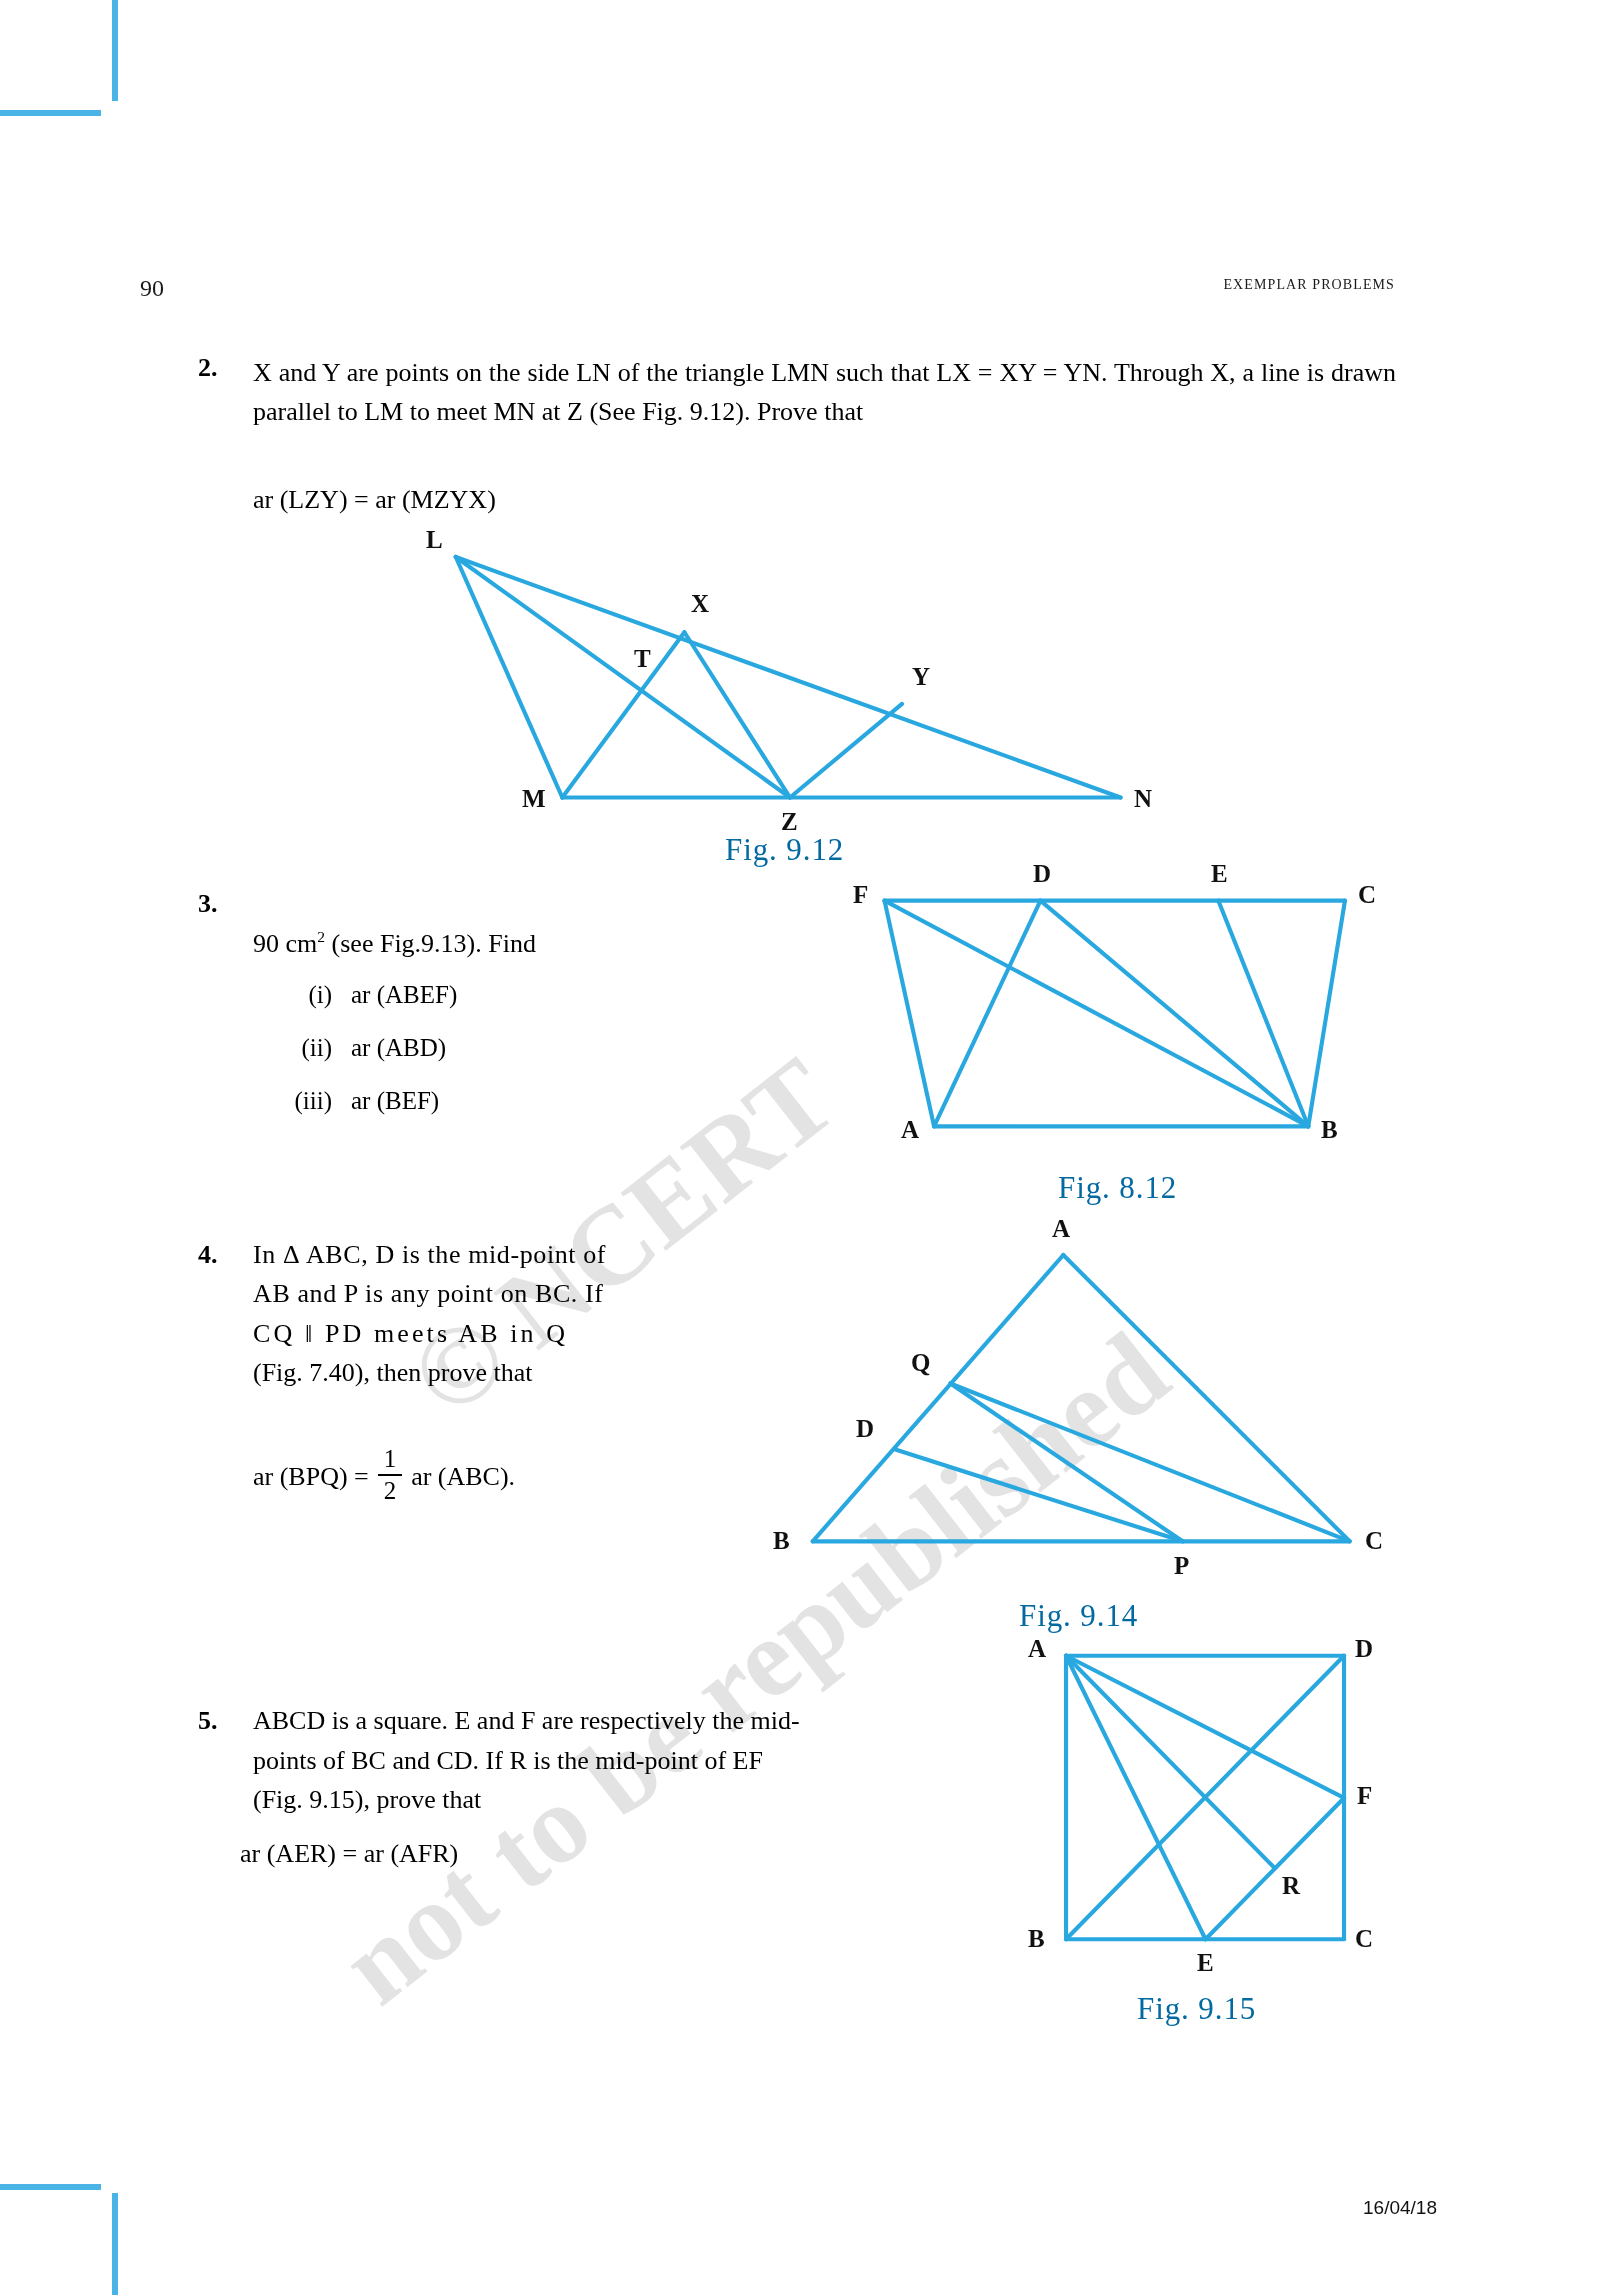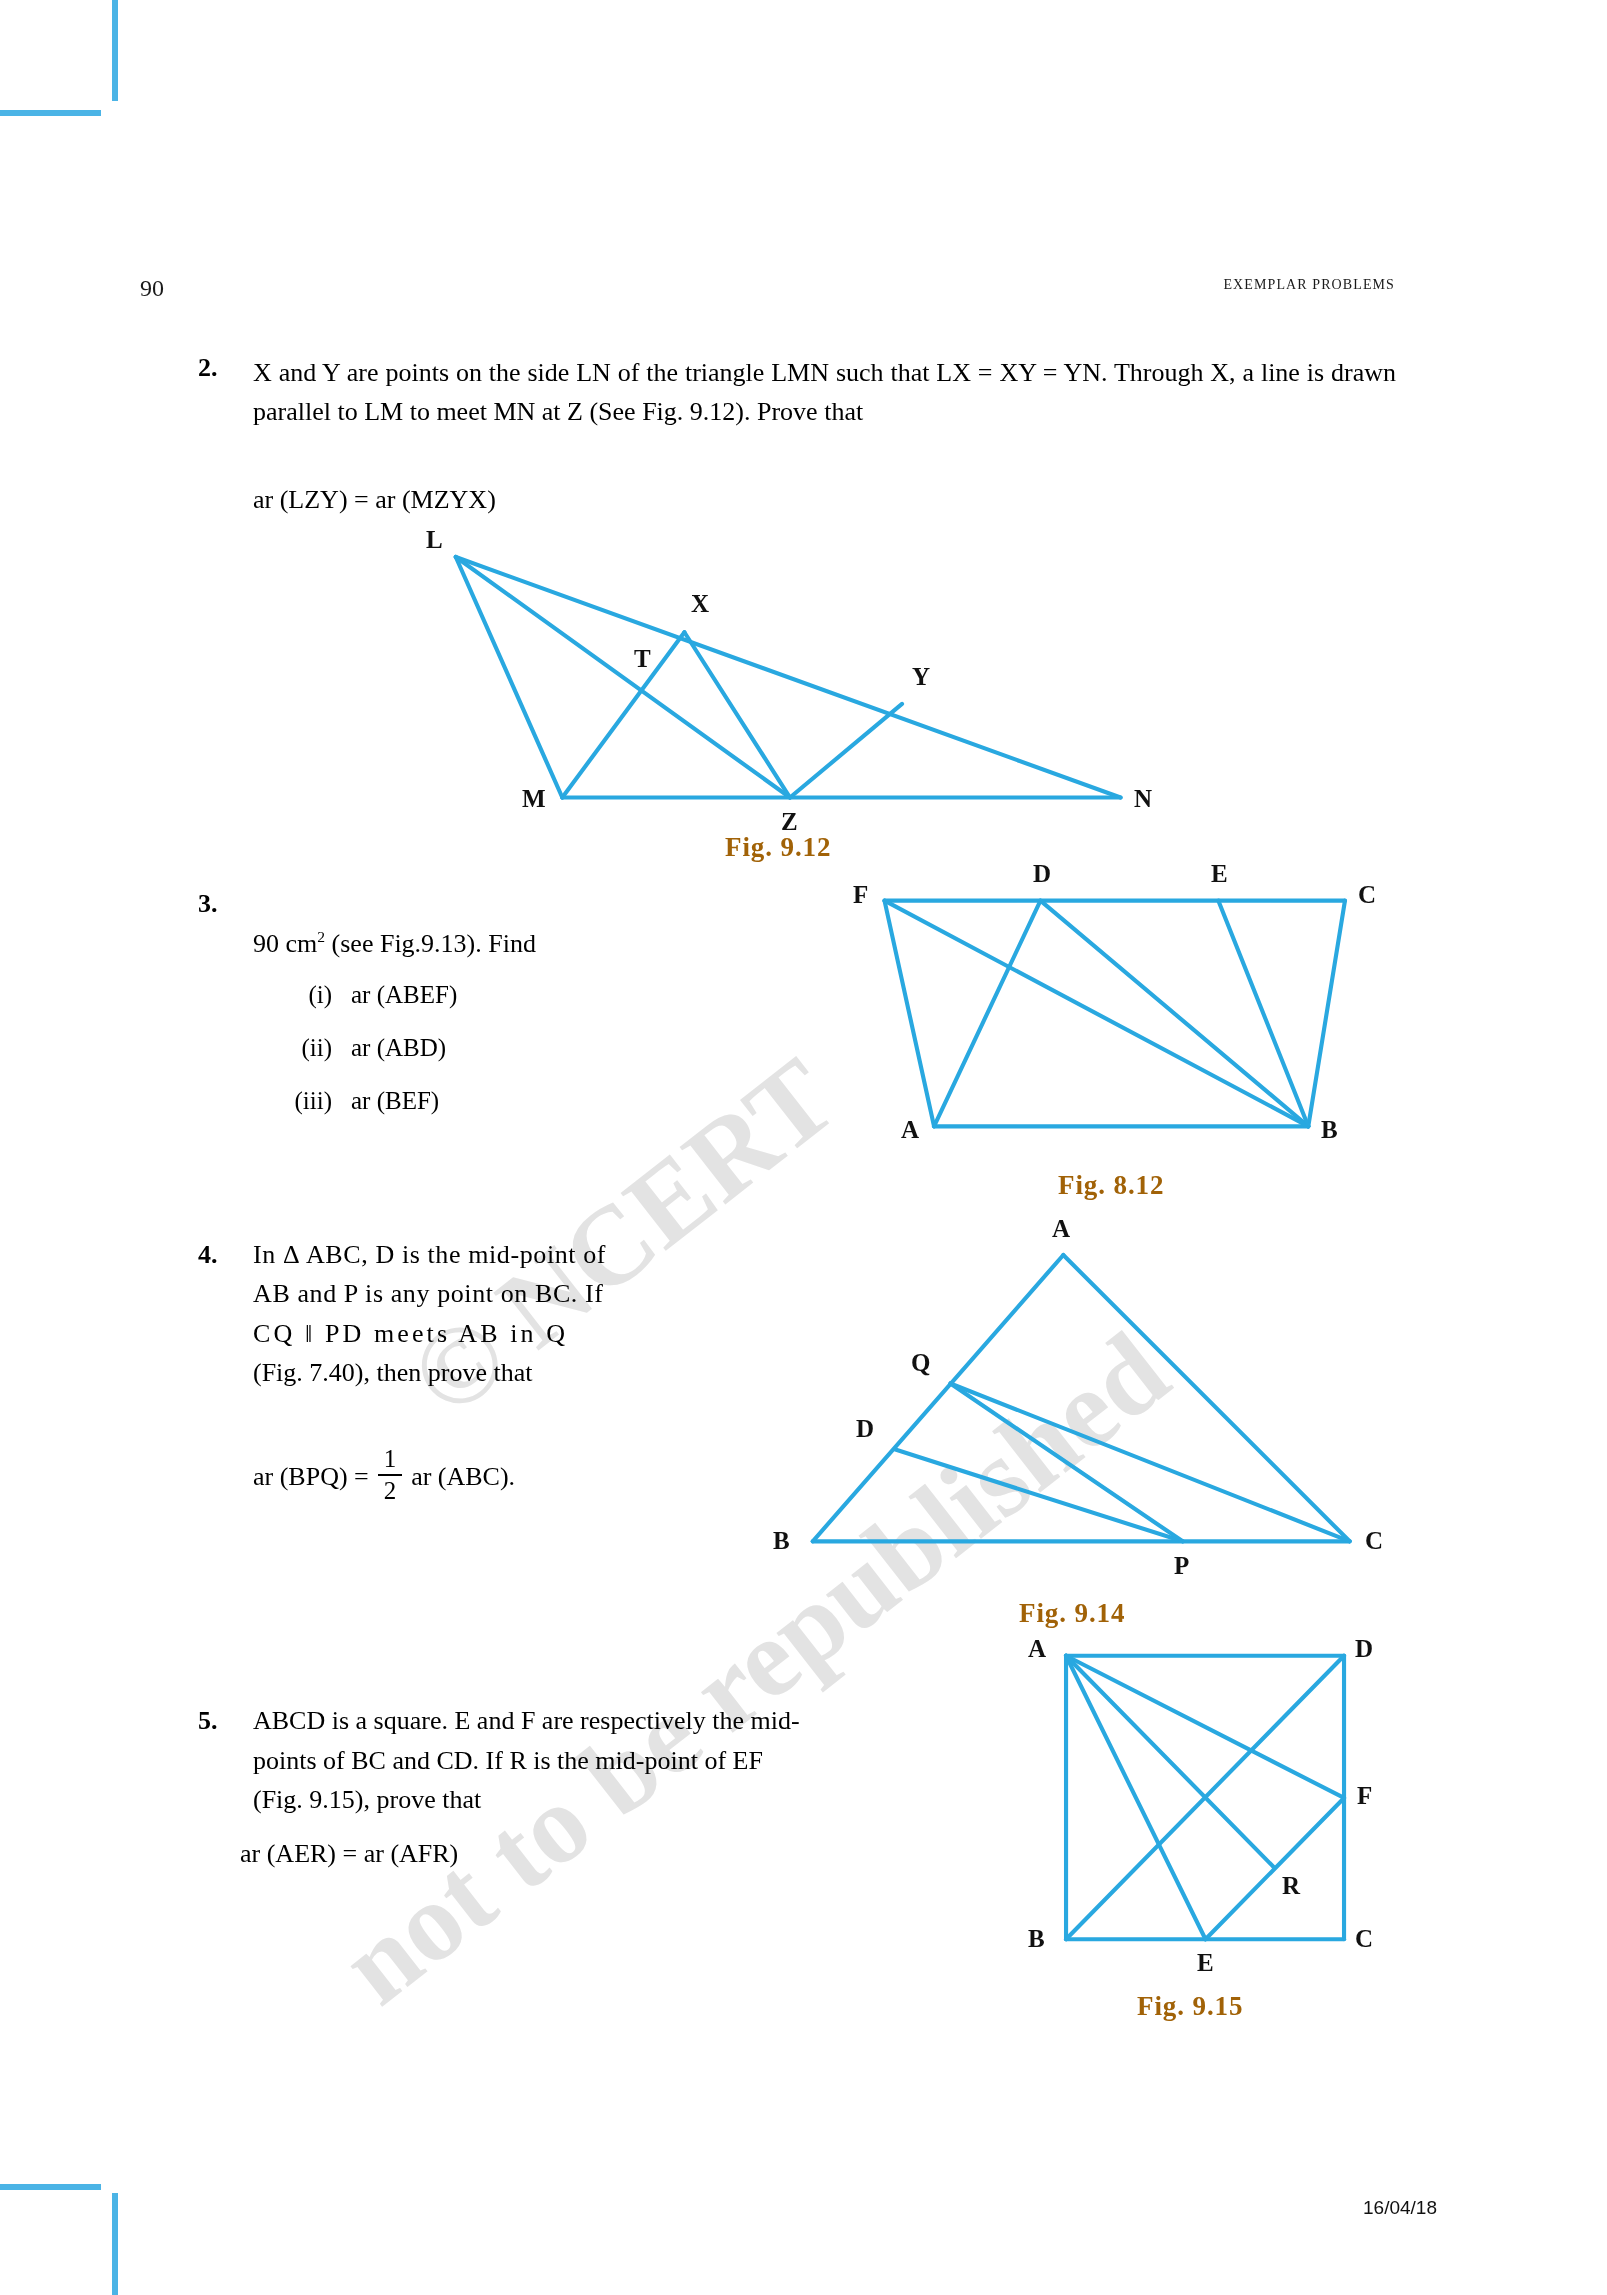--- a/index.html
+++ b/index.html
@@ -84,23 +84,23 @@
   .frac-bar { width: 24px; height: 1.8px; background: #000; margin: 2.8px 0; }
   .frac-den { font-size: 25px; line-height: 24px; }
 
   sup.sq { font-size: 15.6px; vertical-align: super; }
 
   
   .figure { position: absolute; }
   .figure svg { display: block; overflow: visible; }
   .fig-caption {
     position: absolute;
-    color: #a16207;
-    font-weight: bold;
-    font-size: 27px;
+    color: #0369a1;
+    font-weight: normal;
+    font-size: 31px;
     letter-spacing: 0.9px;
     white-space: nowrap;
   }
   .vlabel {
     position: absolute;
     font-weight: bold;
     font-size: 25px;
     color: #111;
     white-space: nowrap;
   }

